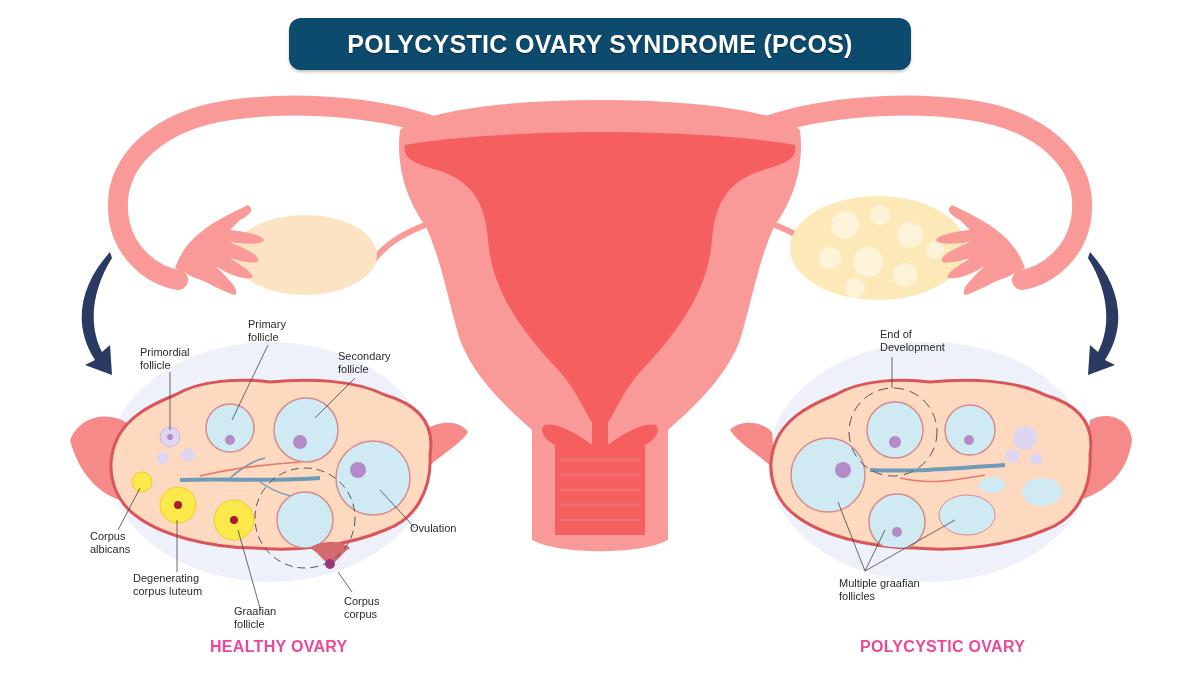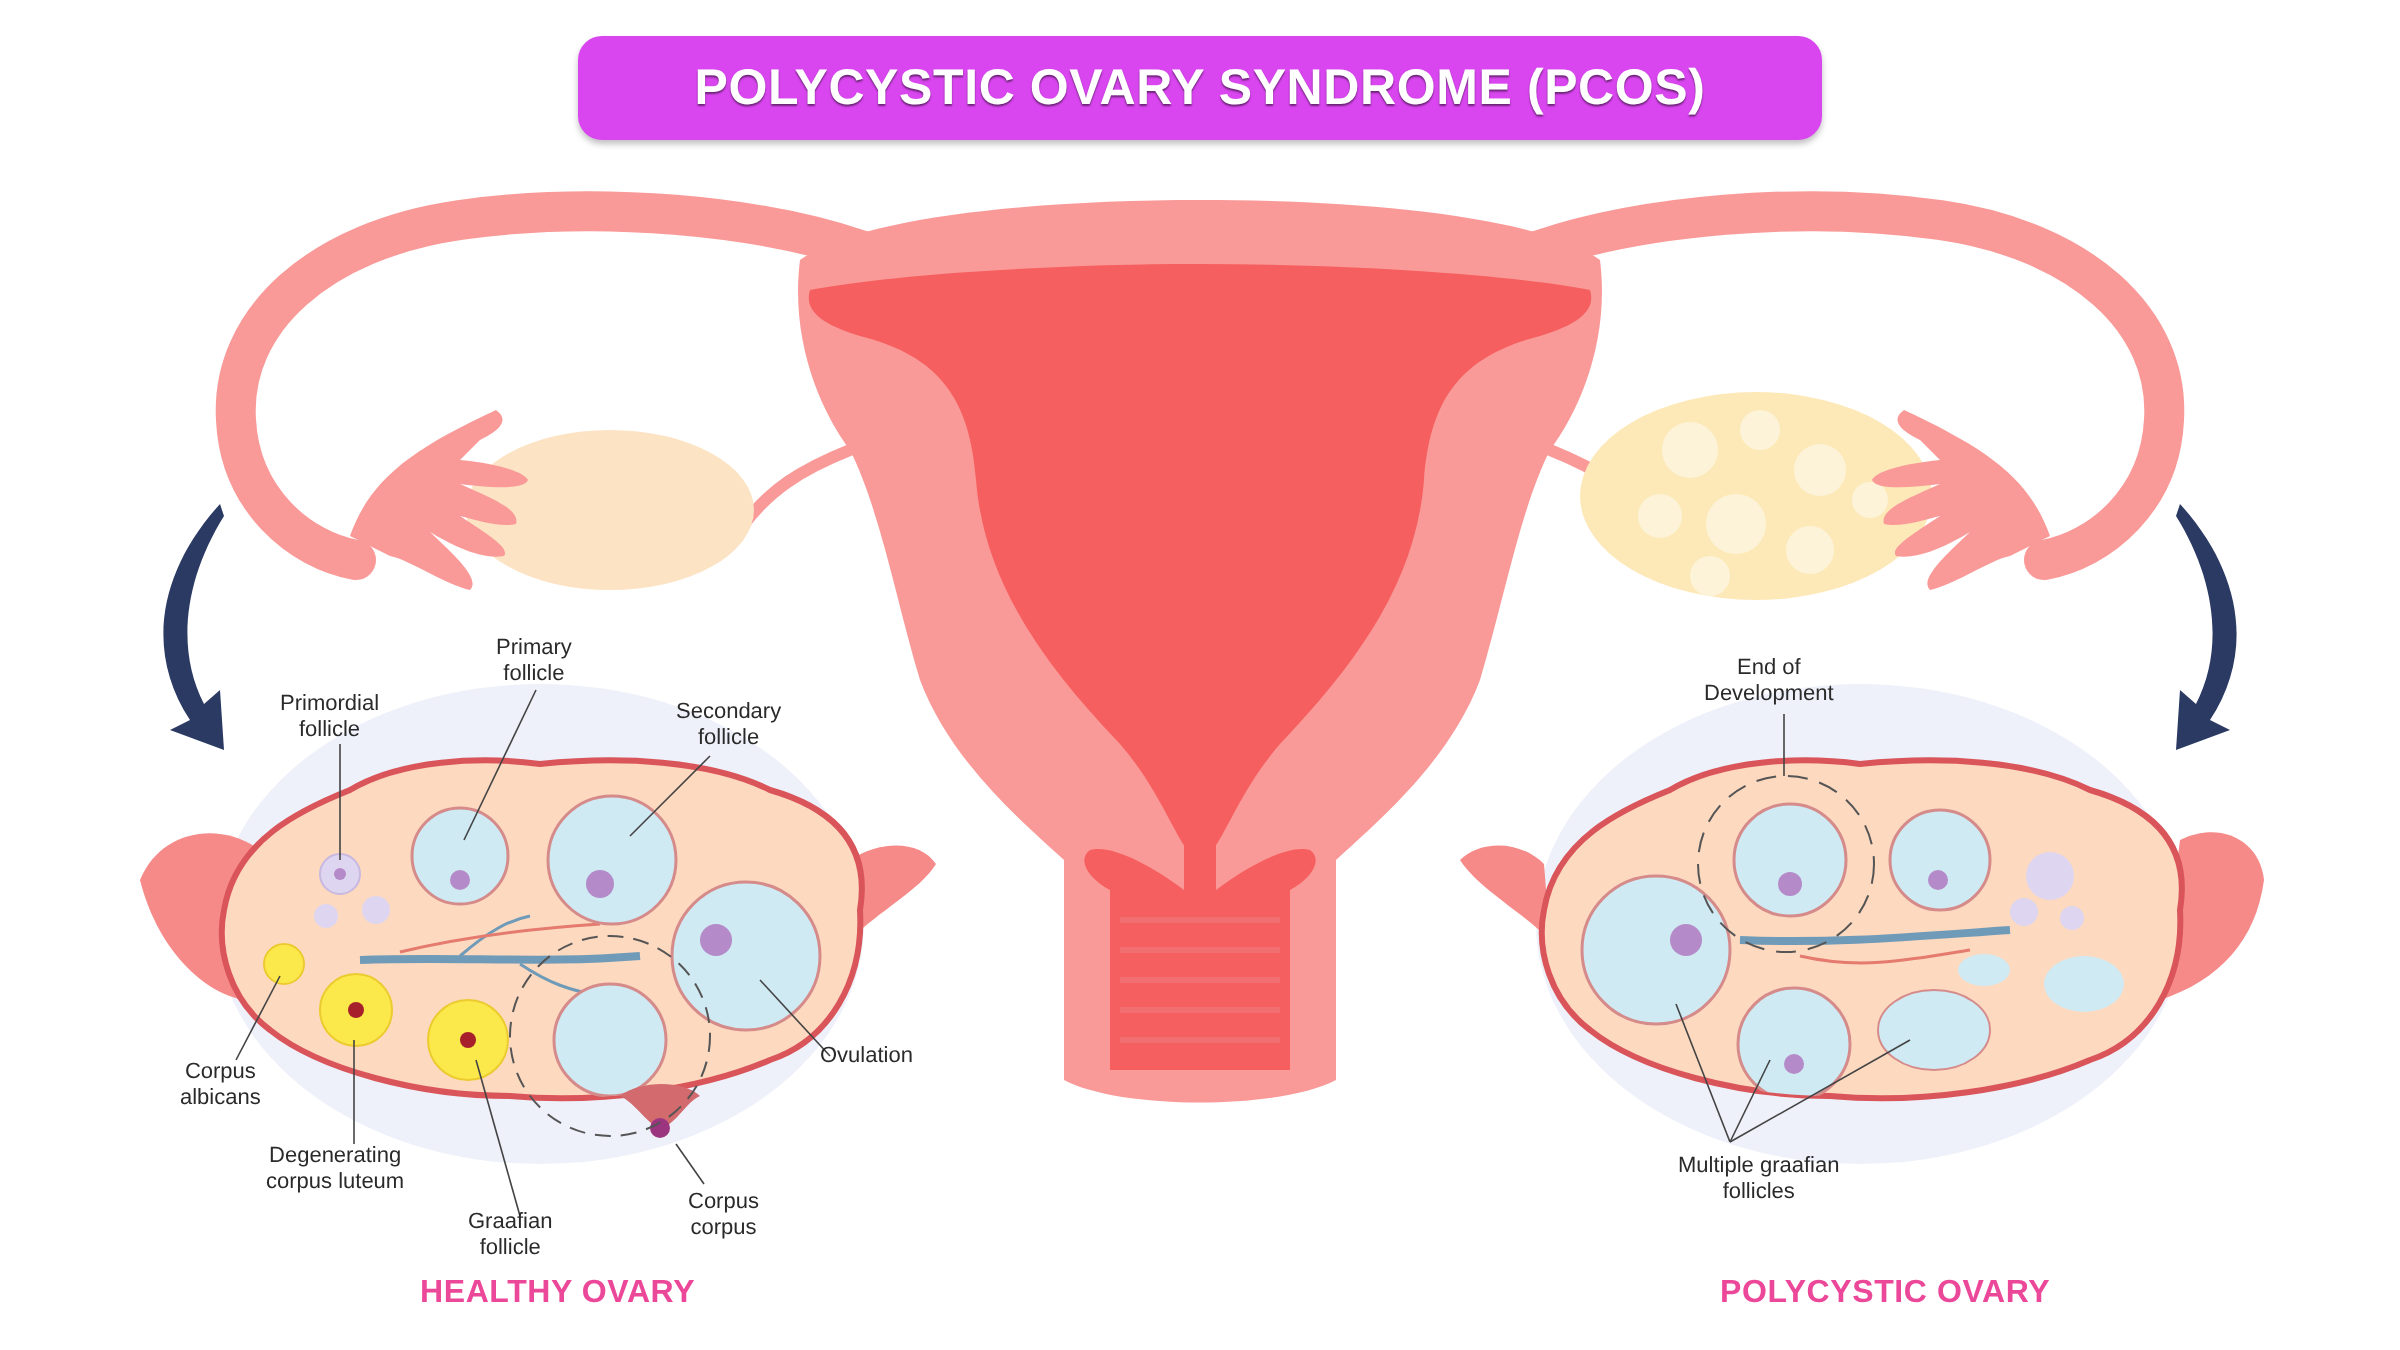--- a/index.html
+++ b/index.html
@@ -4,32 +4,32 @@
 <style>
   html, body { margin: 0; padding: 0; }
   body {
     width: 1200px; height: 675px; overflow: hidden;
     background: #ffffff;
     font-family: "Liberation Sans", "DejaVu Sans", sans-serif;
     position: relative;
   }
   .title-banner {
     position: absolute; left: 289px; top: 18px; width: 622px; height: 52px;
-    background: #d946ef; border-radius: 12px;
+    background: #0c4a6e; border-radius: 12px;
     box-shadow: 0 2px 3px rgba(0,0,0,0.25);
     display: flex; align-items: center; justify-content: center;
   }
   .title-banner span {
     color: #ffffff; font-weight: bold; font-size: 25px; letter-spacing: 0.3px;
     text-shadow: 0 1px 1px rgba(0,0,0,0.5);
   }
   svg.art { position: absolute; left: 0; top: 0; }
   .lbl {
     position: absolute; font-size: 11px; line-height: 13px; color: #2a2a2a;
-    text-align: center; white-space: nowrap;
+    white-space: nowrap;
   }
   .caption {
     position: absolute; font-weight: bold; font-size: 16px; color: #ec4899;
     letter-spacing: 0.3px;
     margin-left: 28px;
   }
 </style>
 </head>
 <body>
 
@@ -202,21 +202,21 @@
 </div>
 <div class="lbl" style="left:234px; top:605px;">
   <div>Graafian</div>
   <div>follicle</div>
 </div>
 <div class="lbl" style="left:344px; top:595px;">
   <div>Corpus</div>
   <div>corpus</div>
 </div>
 
-<div class="lbl" style="left:852px; top:328px;">
+<div class="lbl" style="left:880px; top:328px;">
   <div>End of</div>
   <div>Development</div>
 </div>
 <div class="lbl" style="left:815px; top:577px;margin-left:24px;">
   <div>Multiple graafian</div>
   <div>follicles</div>
 </div>
 
 <div class="caption" style="left:182px; top:638px;">HEALTHY OVARY</div>
 <div class="caption" style="left:832px; top:638px;">POLYCYSTIC OVARY</div>

